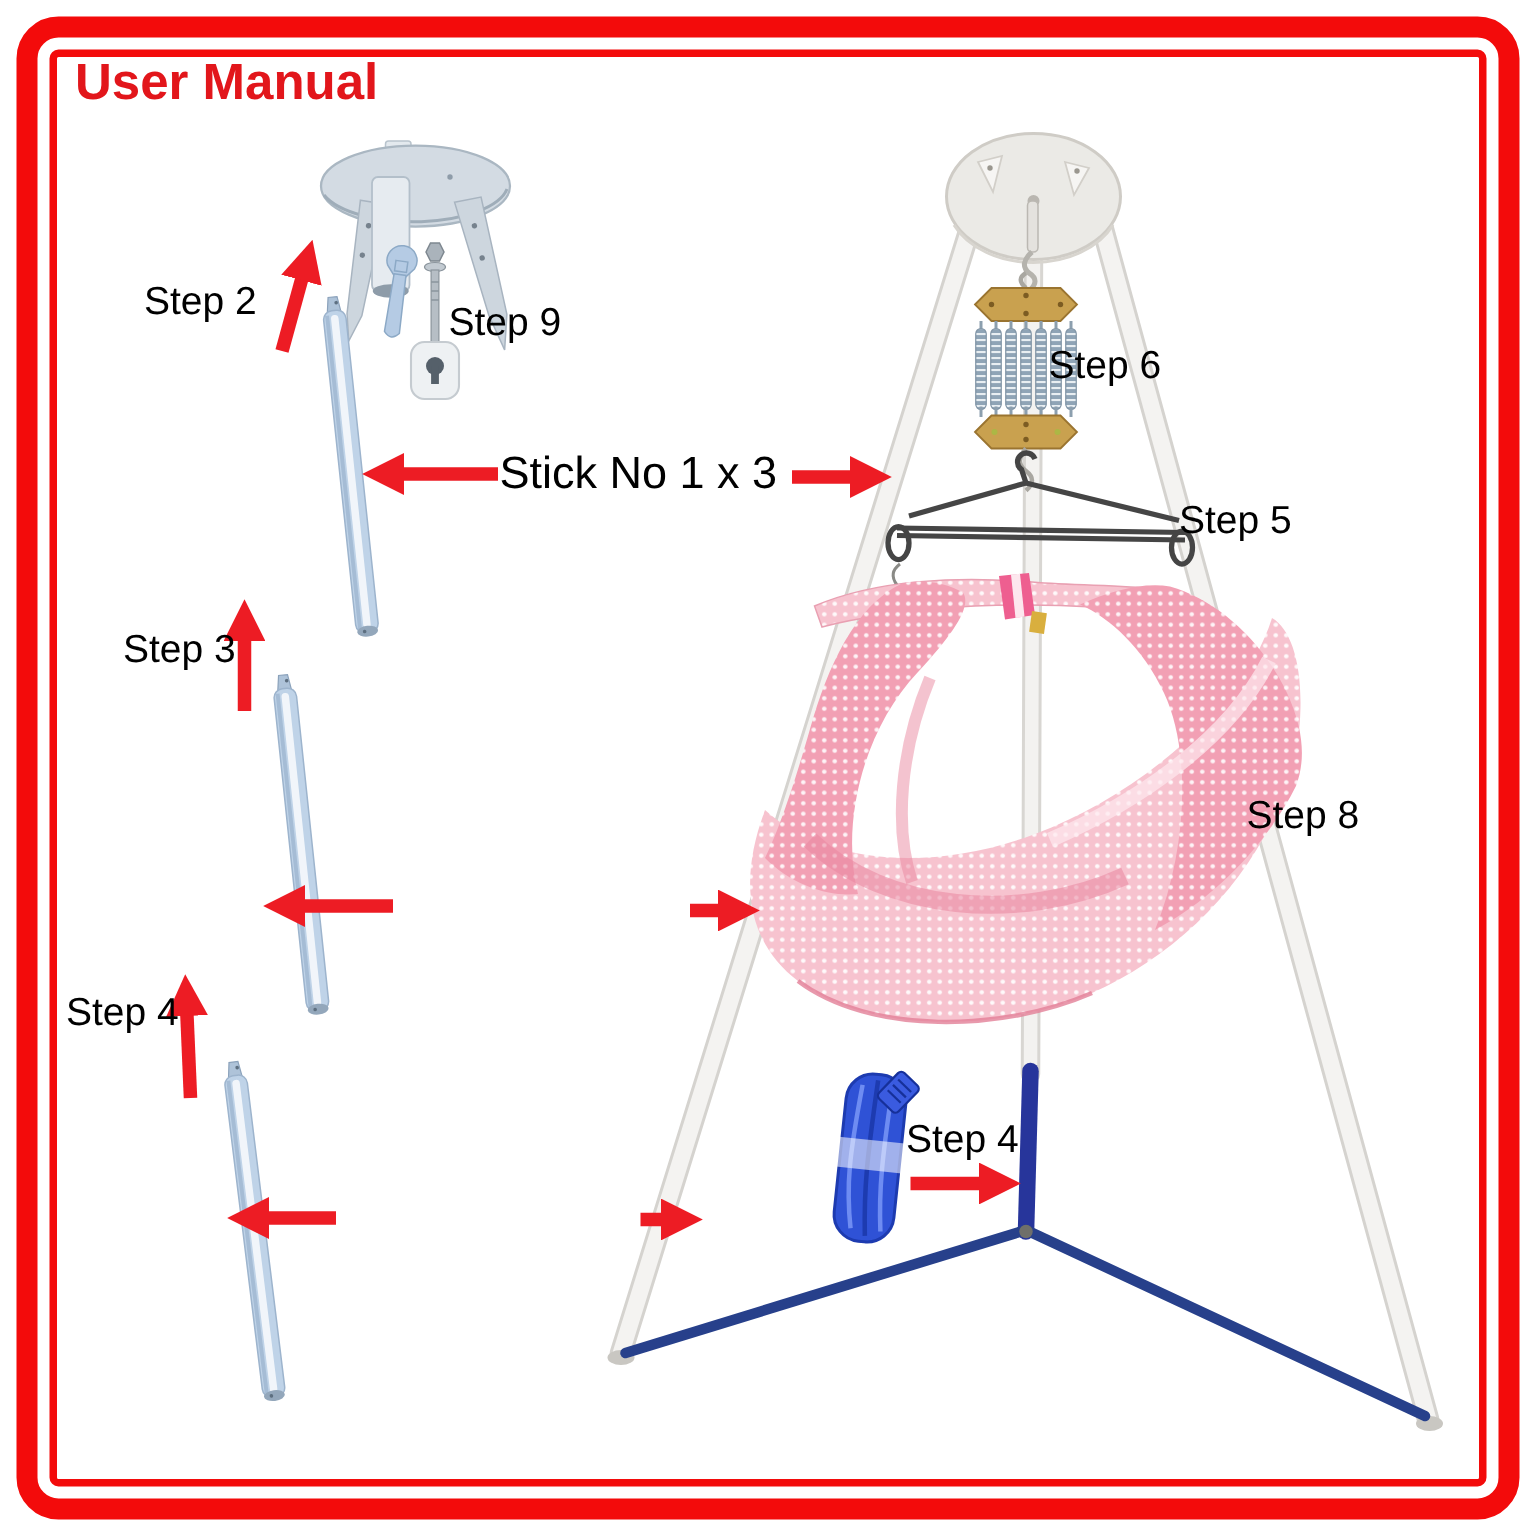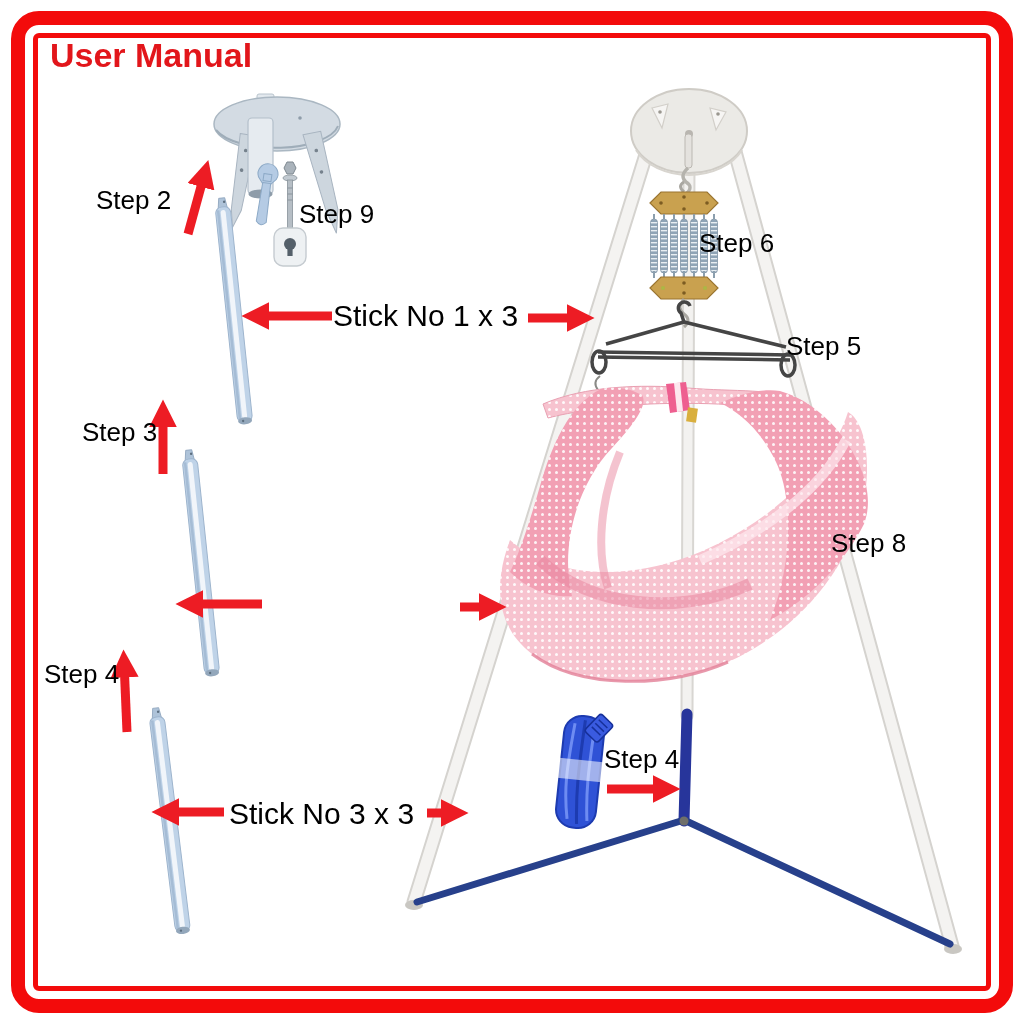--- a/index.html
+++ b/index.html
@@ -222,19 +222,18 @@
       <line x1="427" y1="813" x2="456" y2="813" marker-end="url(#ah)"></line>
       <line x1="607" y1="789" x2="668" y2="789" marker-end="url(#ah)"></line>
     </g>
   </svg>
 
   <div class="lbl step" style="left:96px;top:186px">Step 2</div>
   <div class="lbl step" style="left:299px;top:200px">Step 9</div>
   <div class="lbl stick" style="left:333px;top:299px">Stick No 1 x 3</div>
   <div class="lbl step" style="left:82px;top:418px">Step 3</div>
   <div class="lbl step" style="left:44px;top:660px">Step 4</div>
-  <div class="lbl stick" style="left:229px;top:797px">Stick No 3 x 3</div>
   <div class="lbl step" style="left:699px;top:229px">Step 6</div>
   <div class="lbl step" style="left:786px;top:332px">Step 5</div>
   <div class="lbl step" style="left:831px;top:529px">Step 8</div>
   <div class="lbl step" style="left:604px;top:745px">Step 4</div>
 
 </div>
 
 </body></html>

